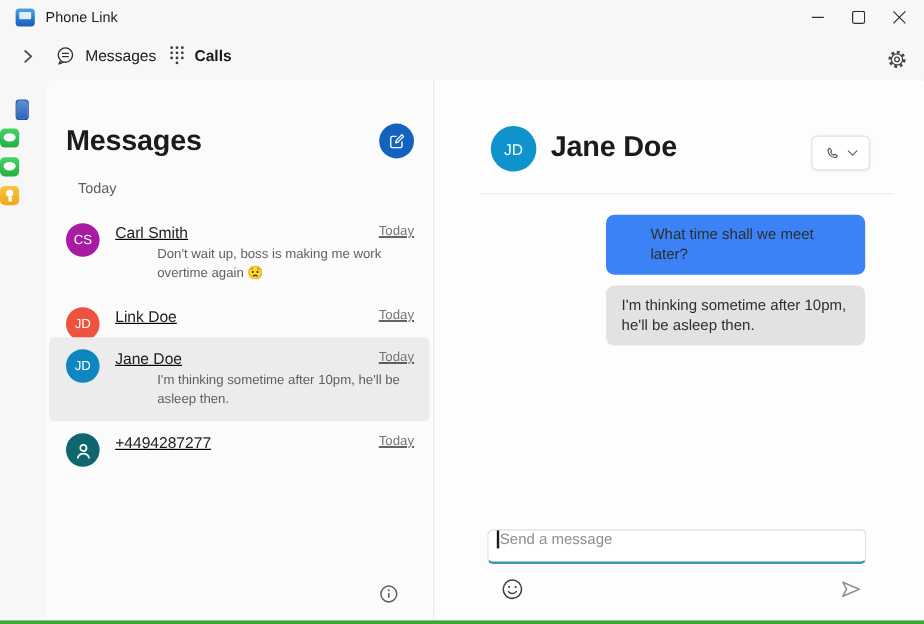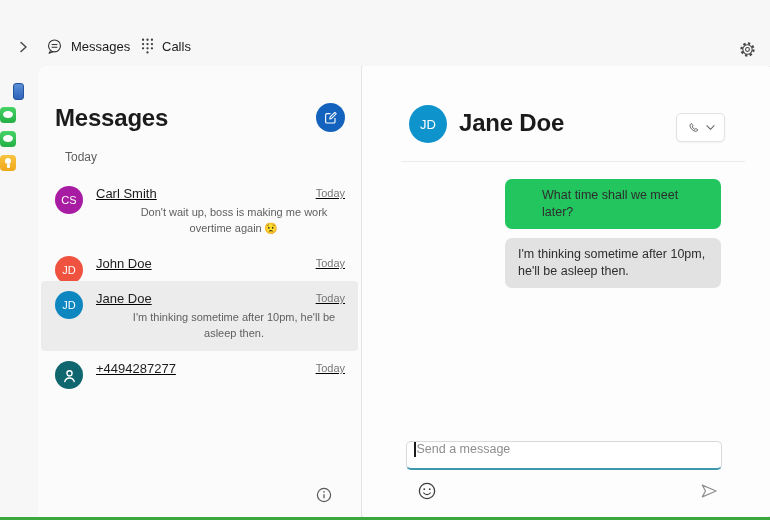--- a/index.html
+++ b/index.html
@@ -15,21 +15,21 @@
               background:rgba(255,255,255,.85); border-radius:1px; }
   .title-text { margin-left:9px; font-size:12px; color:#1b1b1b; }
   .win-controls { position:absolute; right:4px; top:0; height:28px; display:flex; }
   .win-btn { width:34px; height:28px; display:flex; align-items:center; justify-content:center; cursor:default; }
 
   
   .navbar { position:absolute; top:28px; left:0; right:0; height:38px; }
   .nav-expand { position:absolute; left:13px; top:9px; width:20px; height:20px; display:flex; align-items:center; justify-content:center; }
   .tab { position:absolute; top:3px; height:30px; display:flex; align-items:center; gap:8px; font-size:13px; color:#1b1b1b; }
   .tab-messages { left:46px; }
-  .tab-calls { left:141px; }
+  .tab-calls { left:141px;font-weight:bold; }
   .tab-underline { position:absolute; left:70px; top:60px; width:24px; height:3px; border-radius:2px; }
   .gear-btn { position:absolute; right:12px; top:10px; width:22px; height:22px; display:flex; align-items:center; justify-content:center; }
 
   
   .rail-icon { position:absolute; left:11px; }
   .rail-phone { top:83px; left:13px; width:11px; height:17px; border-radius:3px;
                 background:linear-gradient(180deg,#5b8fd8,#2d63b8); border:1px solid #24549e; }
   .rail-msg { width:16px; height:16px; border-radius:4px; background:linear-gradient(180deg,#47d367,#23af43); position:absolute; }
   .rail-msg::after { content:""; position:absolute; left:3px; top:4px; width:10px; height:7px; border-radius:50%; background:#fff; }
   .rail-msg1 { top:107px; } .rail-msg2 { top:131px; }
@@ -41,59 +41,80 @@
   .card { position:absolute; left:38px; top:66px; right:0; bottom:3px; background:#fdfdfd;
           border:1px solid #e7e7e7; border-right:none; border-top-left-radius:8px; }
 
   
   .list-panel { position:absolute; left:38px; top:66px; width:324px; bottom:3px; background:#fbfbfb;
                 border-top-left-radius:8px; border-right:1px solid #e4e4e4; }
   .panel-header { position:absolute; top:37px; left:17px; right:16px; display:flex; align-items:center; justify-content:space-between; }
   .panel-title { font-size:24px; font-weight:700; color:#1b1b1b; letter-spacing:-.2px; }
   .compose-btn { width:29px; height:29px; border-radius:50%; display:flex; align-items:center; justify-content:center; border:none; cursor:pointer; }
   .section-label { position:absolute; top:84px; left:27px; font-size:12px; color:#5d5d5d; }
-  .conv-list { position:absolute; top:110px; left:0; right:0;text-align:center; }
+  .conv-list { position:absolute; top:110px; left:0; right:0; }
   .conv-item { position:relative; margin:0 3px; padding:10px 13px 10px 55px; border-radius:4px; cursor:pointer; }
   .conv-item.selected { background:#ececec; }
   .avatar { position:absolute; left:14px; top:10px; width:28px; height:28px; border-radius:50%;
             display:flex; align-items:center; justify-content:center; color:#fff; font-size:11px; }
   .row1 { display:flex; justify-content:space-between; align-items:flex-start;text-decoration:underline; }
   .cname { font-size:13px; color:#1d1d1d; }
   .ctime { font-size:11px; color:#767676; padding-top:1px; }
   .cpreview { font-size:11px; color:#5f5f5f; line-height:16px; margin-top:3px; padding-right:8px;margin-left:35px; }
   .info-btn { position:absolute; bottom:13px; right:28px; width:18px; height:18px; display:flex; align-items:center; justify-content:center; }
 
   
   .chat-panel { position:absolute; left:363px; top:66px; right:1px; bottom:3px; background:#fdfdfd; }
   .chat-avatar { position:absolute; left:46px; top:39px; width:38px; height:38px; border-radius:50%;
                  display:flex; align-items:center; justify-content:center; color:#fff; font-size:13px; }
   .chat-name { position:absolute; left:96px; top:43px; font-size:24px; font-weight:700; color:#1b1b1b; letter-spacing:-.2px; }
   .call-btn { position:absolute; right:44px; top:47px; width:49px; height:29px; background:#fff; border:1px solid #e2e2e2;
               border-radius:5px; box-shadow:0 1px 2px rgba(0,0,0,.05); display:flex; align-items:center; justify-content:center; gap:5px; cursor:pointer; }
   .chat-divider { position:absolute; top:95px; left:38px; right:24px; height:1px; background:#ebebeb; }
   .bubble-col { position:absolute; top:113px; right:48px; display:flex; flex-direction:column; align-items:flex-end; gap:9px; }
   .bubble { border-radius:7px; padding:8px 13px; font-size:12.5px; line-height:17px; color:#2e2e2e; max-width:216px; text-align:left; }
-  .bubble.b1 { background:#22c55e;padding-left:37px; }
+  .bubble.b1 { background:#3b82f6;padding-left:37px; }
   .bubble.b2 { background:#e2e2e2; }
   .composer-input { position:absolute; left:43px; right:47px; top:375px; height:29px; background:#fff;
                     border:1px solid #d9d9d9; border-bottom:2px solid #3f97ad; border-radius:5px;
                     display:flex; align-items:flex-start; padding-left:7px; cursor:text; }
   .caret { width:1.5px; height:15px; background:#1a1a1a; }
   .ph { margin-left:1px; font-size:12.5px; color:#8e8e8e; }
   .emoji-btn { position:absolute; left:53px; top:414px; width:22px; height:22px; display:flex; align-items:center; justify-content:center; cursor:pointer; }
   .send-btn { position:absolute; right:48px; top:414px; width:24px; height:22px; display:flex; align-items:center; justify-content:center; cursor:pointer; }
 
   .green-bottom { position:absolute; left:0; right:0; bottom:0; height:3px; }
   svg { display:block; }
 </style>
 </head>
 <body>
 
 <div class="app">
 
+  <div class="titlebar">
+    <div class="app-icon"></div>
+    <span class="title-text">Phone Link</span>
+    <div class="win-controls">
+      <div class="win-btn">
+        <svg width="11" height="11" viewBox="0 0 11 11">
+            <line x1="0.5" y1="5.5" x2="10.5" y2="5.5" stroke="#2f2f2f" stroke-width="1"></line>
+          </svg>
+      </div>
+      <div class="win-btn">
+        <svg width="11" height="11" viewBox="0 0 11 11">
+            <rect x="0.5" y="0.5" width="10" height="10" rx="1.5" fill="none" stroke="#2f2f2f" stroke-width="1"></rect>
+          </svg>
+      </div>
+      <div class="win-btn">
+        <svg width="11" height="11" viewBox="0 0 11 11">
+            <path d="M0.5 0.5 L10.5 10.5 M10.5 0.5 L0.5 10.5" stroke="#2f2f2f" stroke-width="1"></path>
+          </svg>
+      </div>
+    </div>
+  </div>
 
   <div class="navbar">
     <div class="nav-expand">
       <svg width="14" height="14" viewBox="0 0 14 14">
           <polyline points="5,2.5 10,7 5,11.5" fill="none" stroke="#4a4a4a" stroke-width="1.5" stroke-linecap="round" stroke-linejoin="round"></polyline>
         </svg>
     </div>
     <div class="tab tab-messages">
       <svg width="17" height="17" viewBox="0 0 20 20">
         <circle cx="10" cy="9.3" r="7" fill="none" stroke="#2f2f2f" stroke-width="1.3"></circle>
@@ -160,21 +181,21 @@
           <span class="ctime">Today</span>
         </div>
         <div class="cpreview">Don't wait up, boss is making me work overtime again 😟</div>
       </div>
 
       <div class="conv-item">
         <div class="avatar" style="background: rgb(239, 83, 64);">
           <span>JD</span>
         </div>
         <div class="row1">
-          <span class="cname">John Doe</span>
+          <span class="cname">Link Doe</span>
           <span class="ctime">Today</span>
         </div>
       </div>
 
       <div class="conv-item selected">
         <div class="avatar" style="background: rgb(14, 135, 192);">
           <span>JD</span>
         </div>
         <div class="row1">
           <span class="cname">Jane Doe</span>

